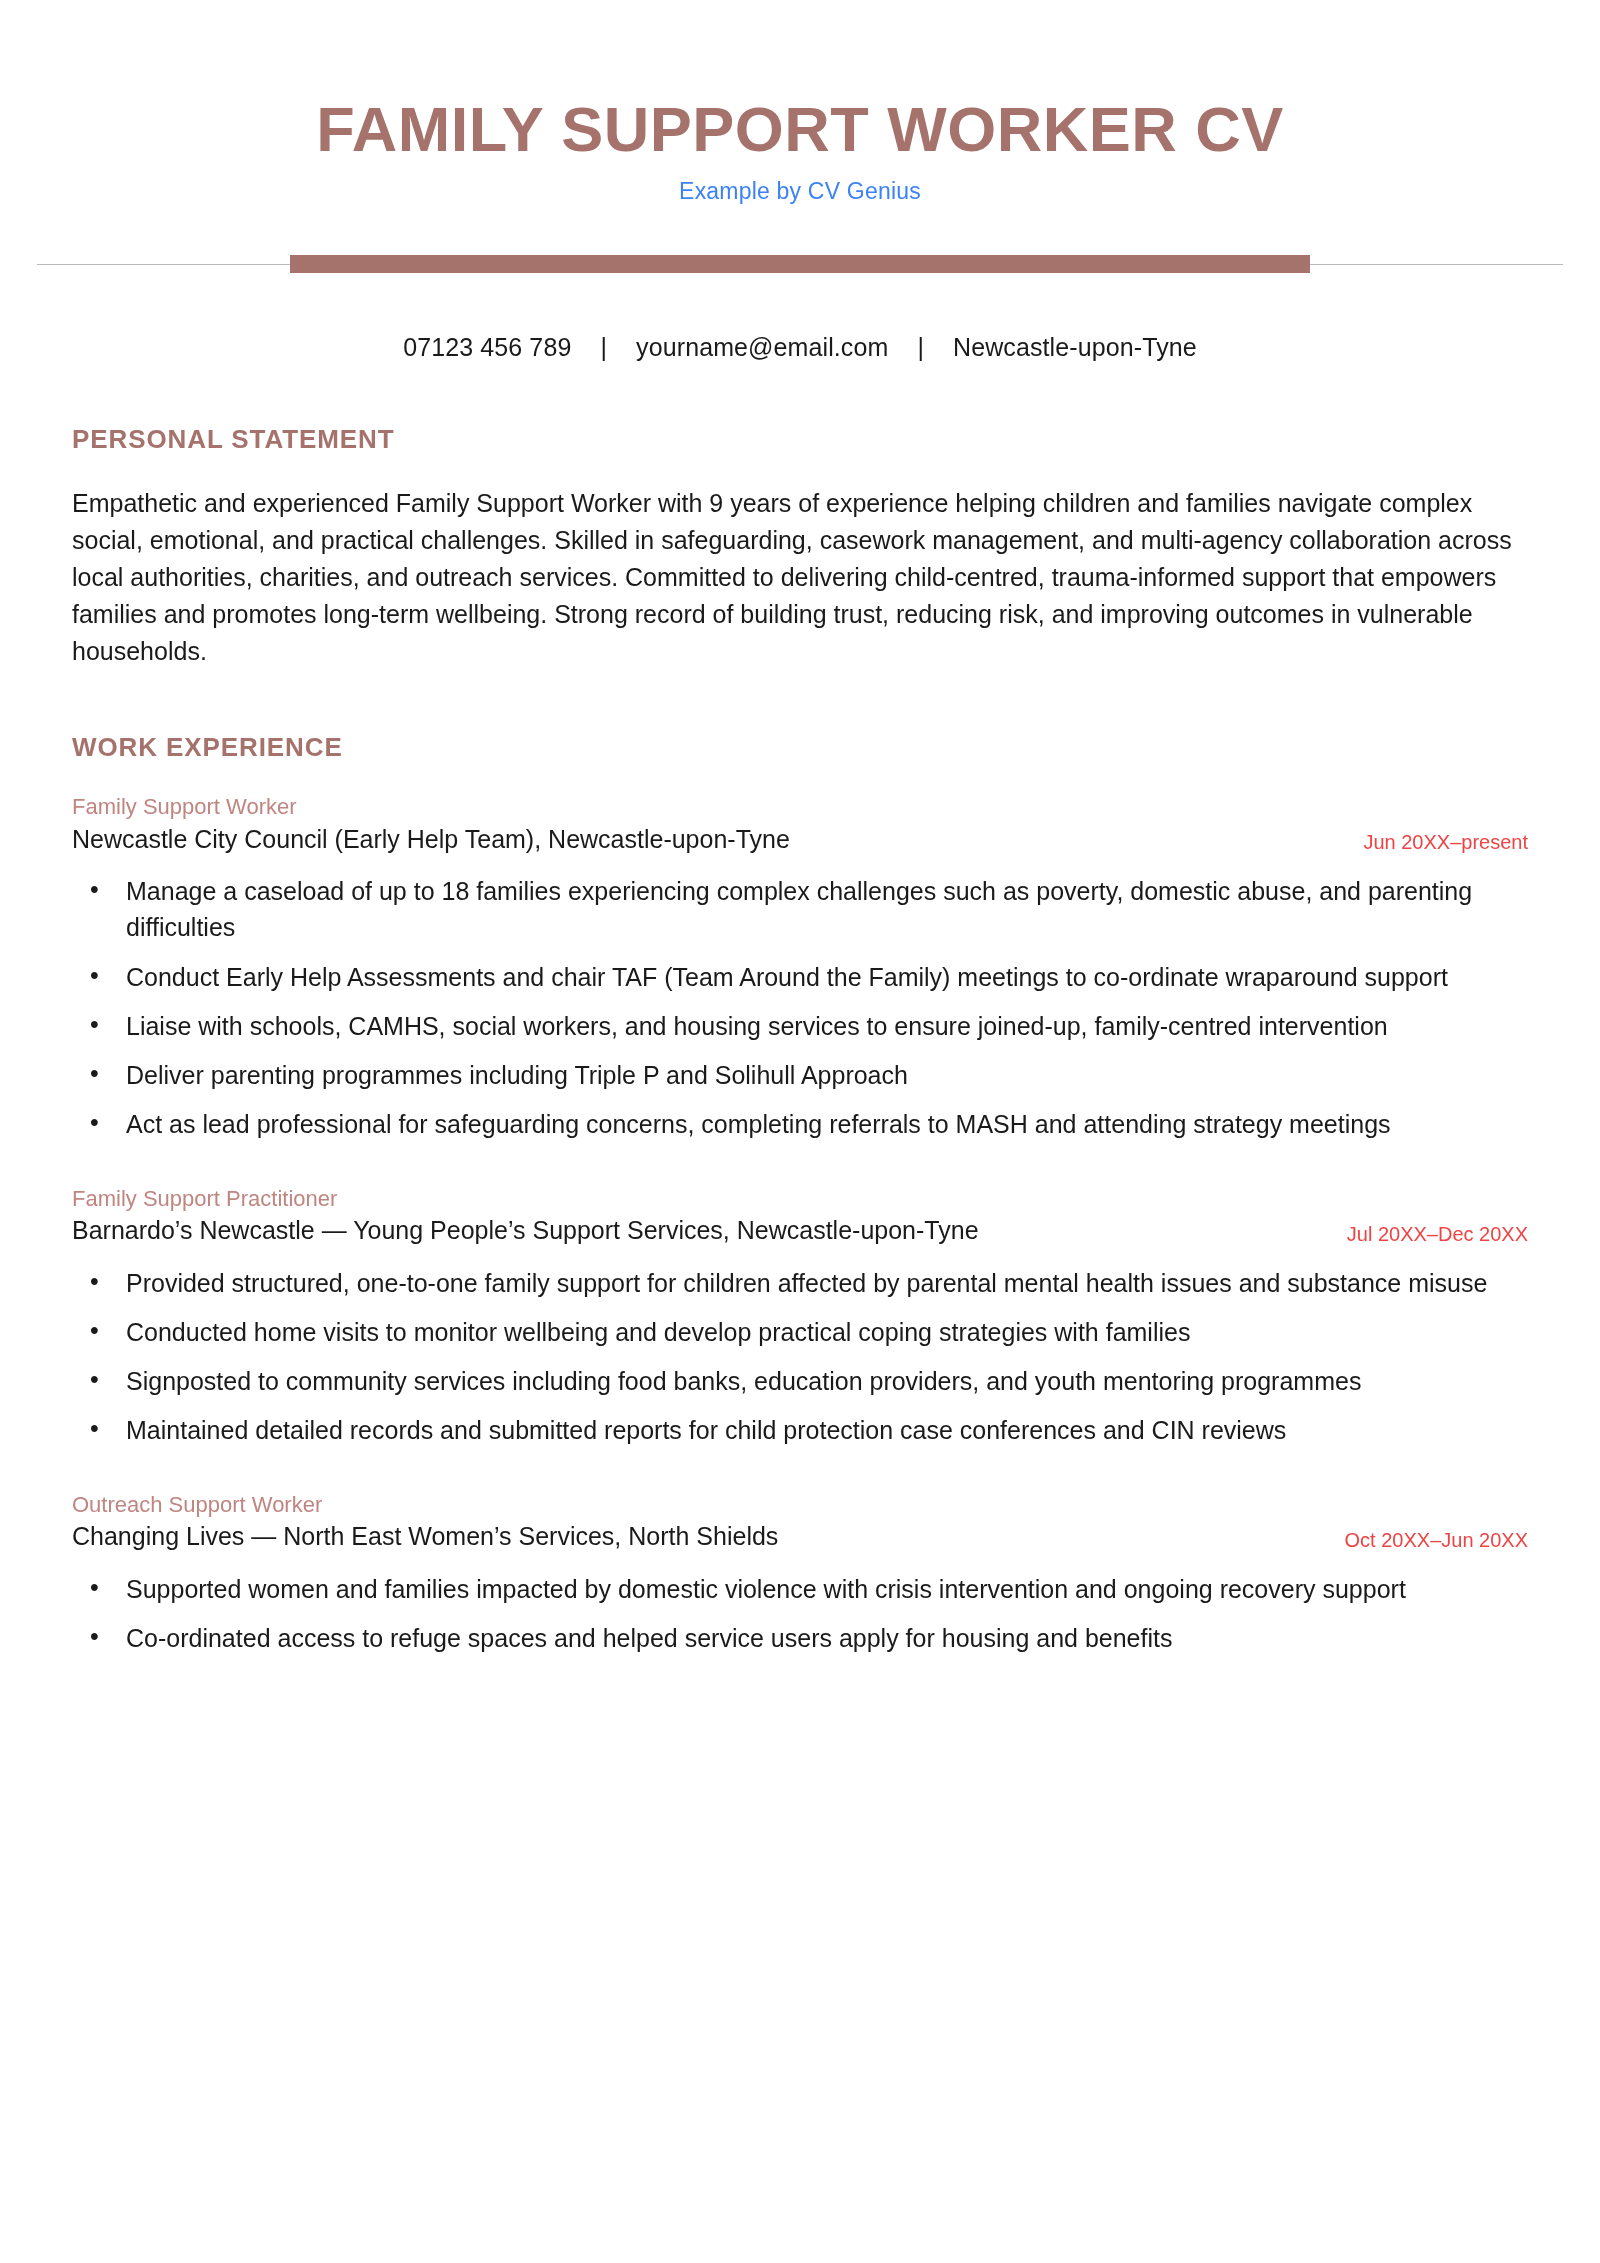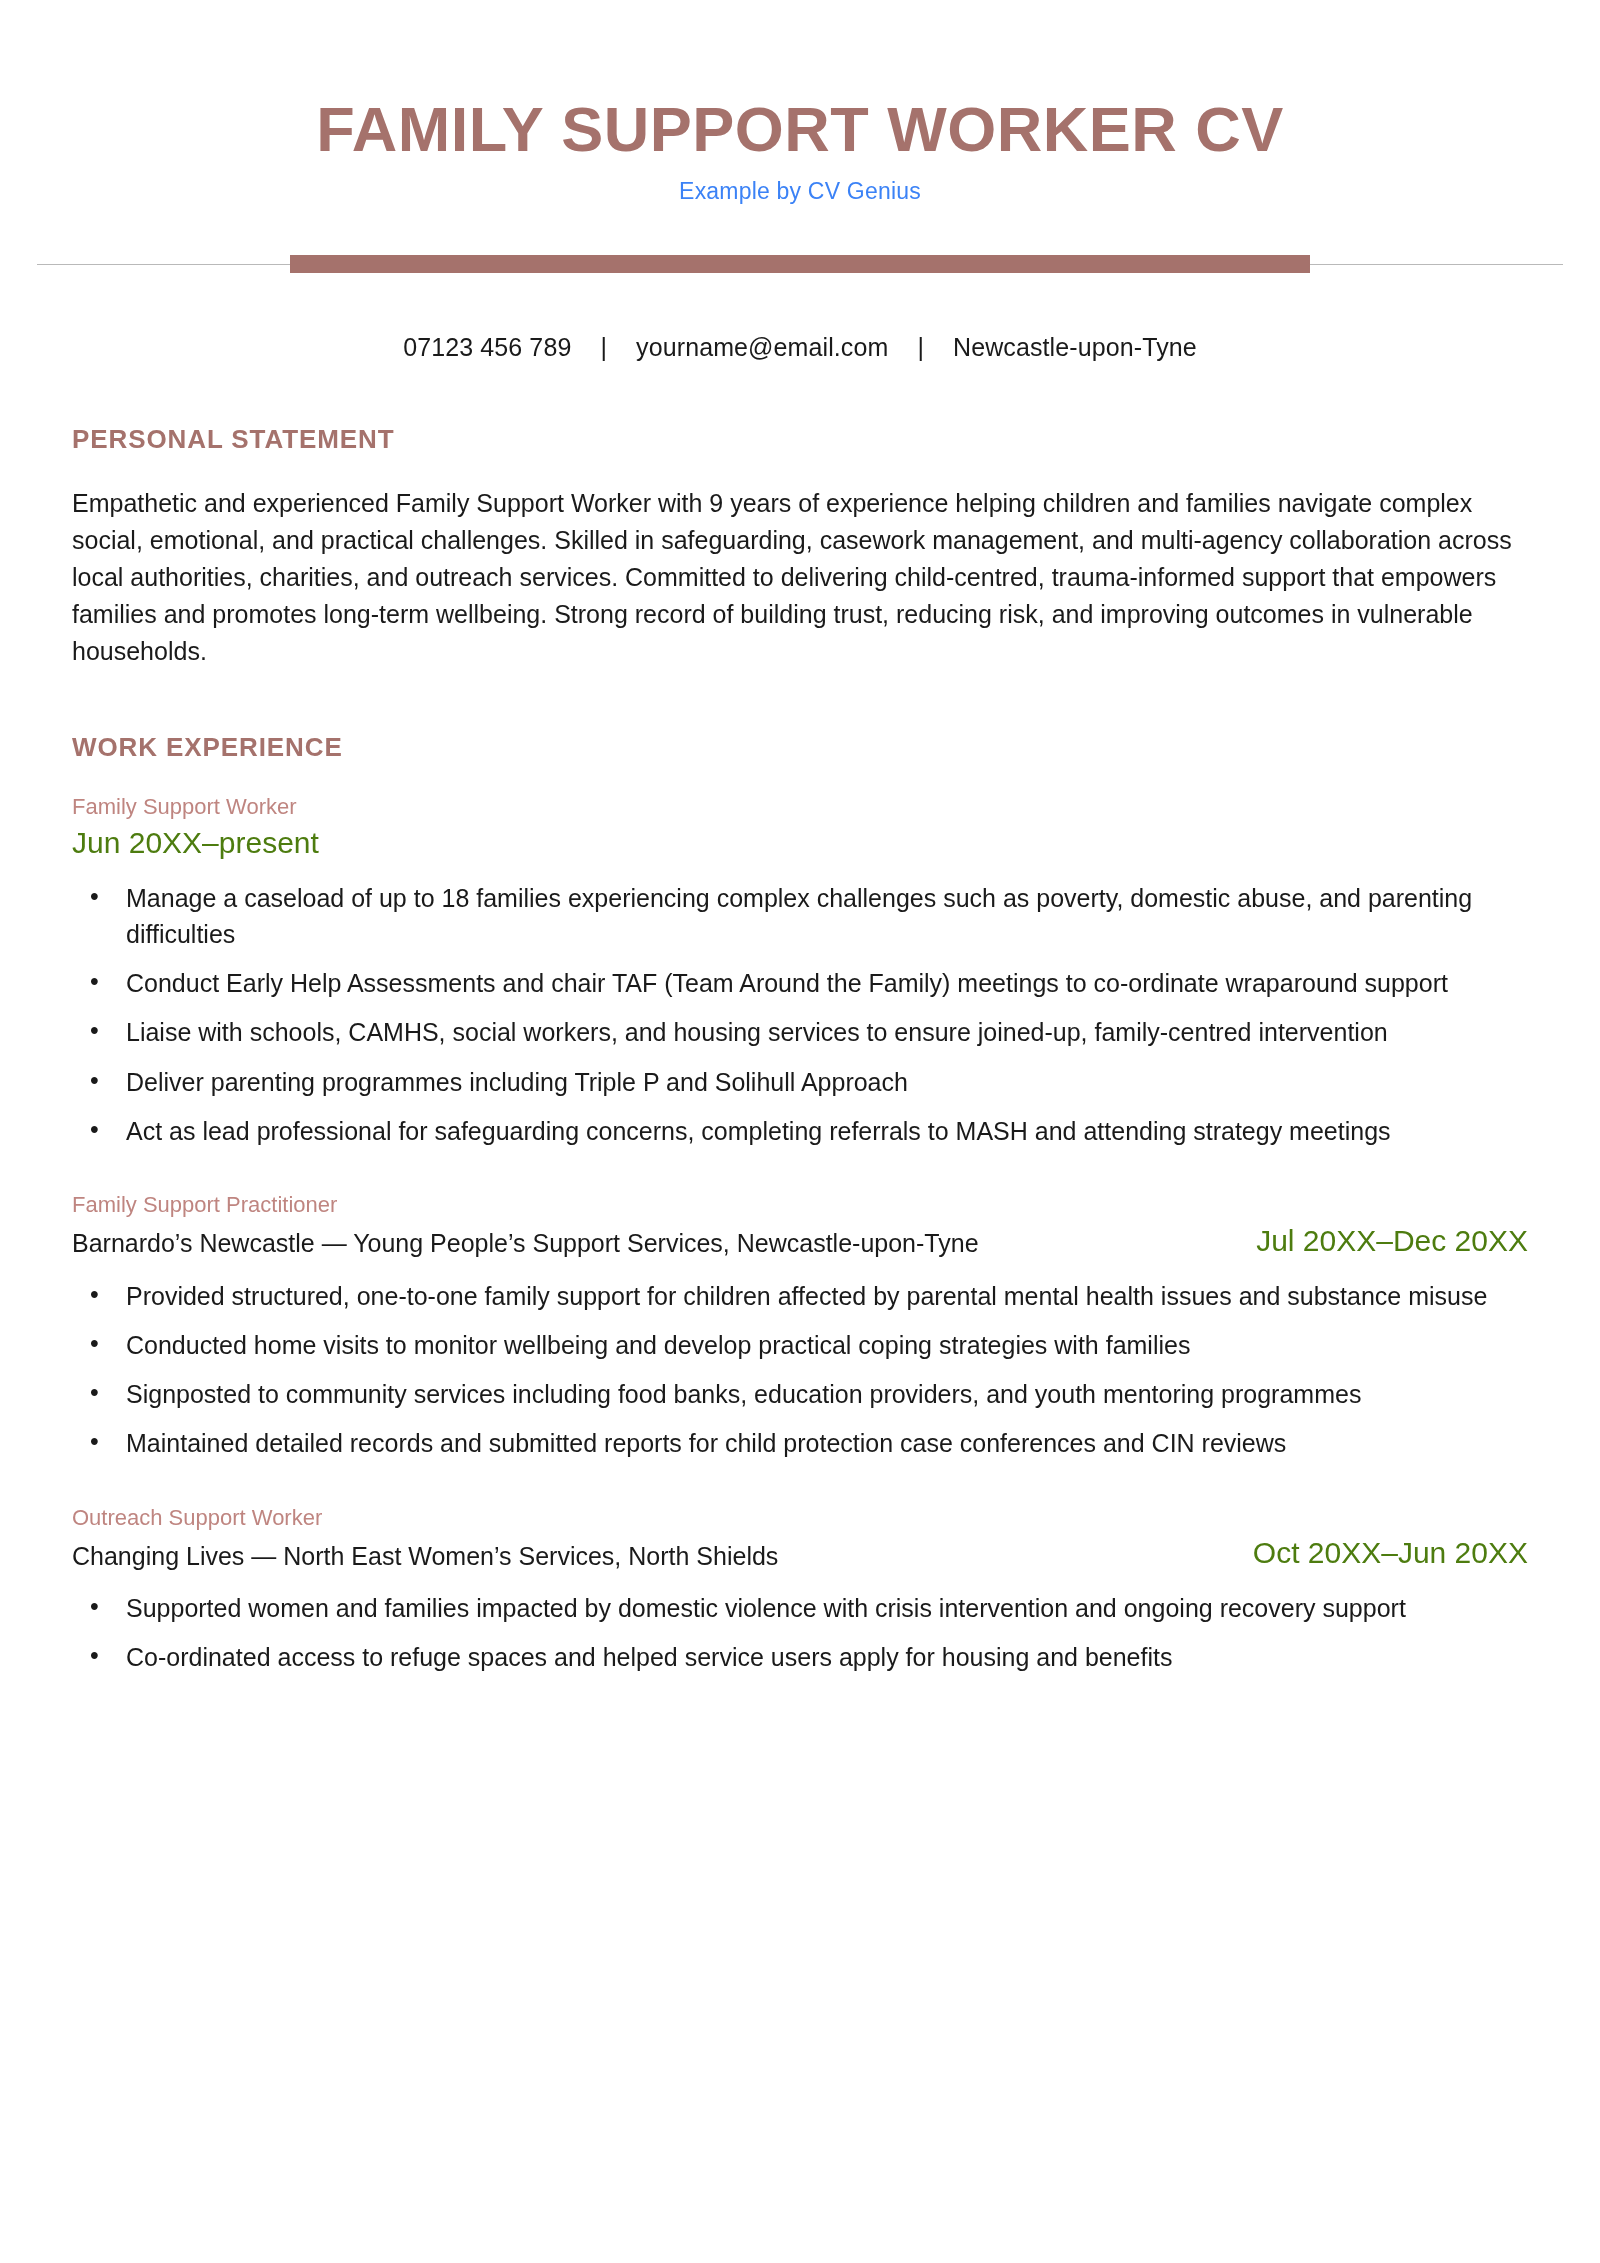--- a/index.html
+++ b/index.html
@@ -125,22 +125,22 @@
     align-items: flex-end;
     justify-content: space-between;
     gap: 28px;
   }
   .job-employer {
     font-size: 25px;
     color: #1a1a1a;
     line-height: 1.3;
   }
   .job-dates {
-    font-size: 30px;
-    color: #4d7c0f;
+    font-size: 20px;
+    color: #ef4444;
     white-space: nowrap;
     line-height: 1.3;
     flex-shrink: 0;
   }
 
   ul.bullets {
     list-style: none;
     margin: 18px 0 0 0;
     padding: 0;
   }
@@ -189,20 +189,21 @@
     <h2 class="section-title">PERSONAL STATEMENT</h2>
     <p class="statement">Empathetic and experienced Family Support Worker with 9 years of experience helping children and families navigate complex social, emotional, and practical challenges. Skilled in safeguarding, casework management, and multi-agency collaboration across local authorities, charities, and outreach services. Committed to delivering child-centred, trauma-informed support that empowers families and promotes long-term wellbeing. Strong record of building trust, reducing risk, and improving outcomes in vulnerable households.</p>
   </div>
 
   <div class="section">
     <h2 class="section-title">WORK EXPERIENCE</h2>
 
     <div class="job">
       <div class="job-title">Family Support Worker</div>
       <div class="job-line">
+        <span class="job-employer">Newcastle City Council (Early Help Team), Newcastle-upon-Tyne</span>
         <span class="job-dates">Jun 20XX–present</span>
       </div>
       <ul class="bullets">
         <li>Manage a caseload of up to 18 families experiencing complex challenges such as poverty, domestic abuse, and parenting difficulties</li>
         <li>Conduct Early Help Assessments and chair TAF (Team Around the Family) meetings to co-ordinate wraparound support</li>
         <li>Liaise with schools, CAMHS, social workers, and housing services to ensure joined-up, family-centred intervention</li>
         <li>Deliver parenting programmes including Triple P and Solihull Approach</li>
         <li>Act as lead professional for safeguarding concerns, completing referrals to MASH and attending strategy meetings</li>
       </ul>
     </div>

